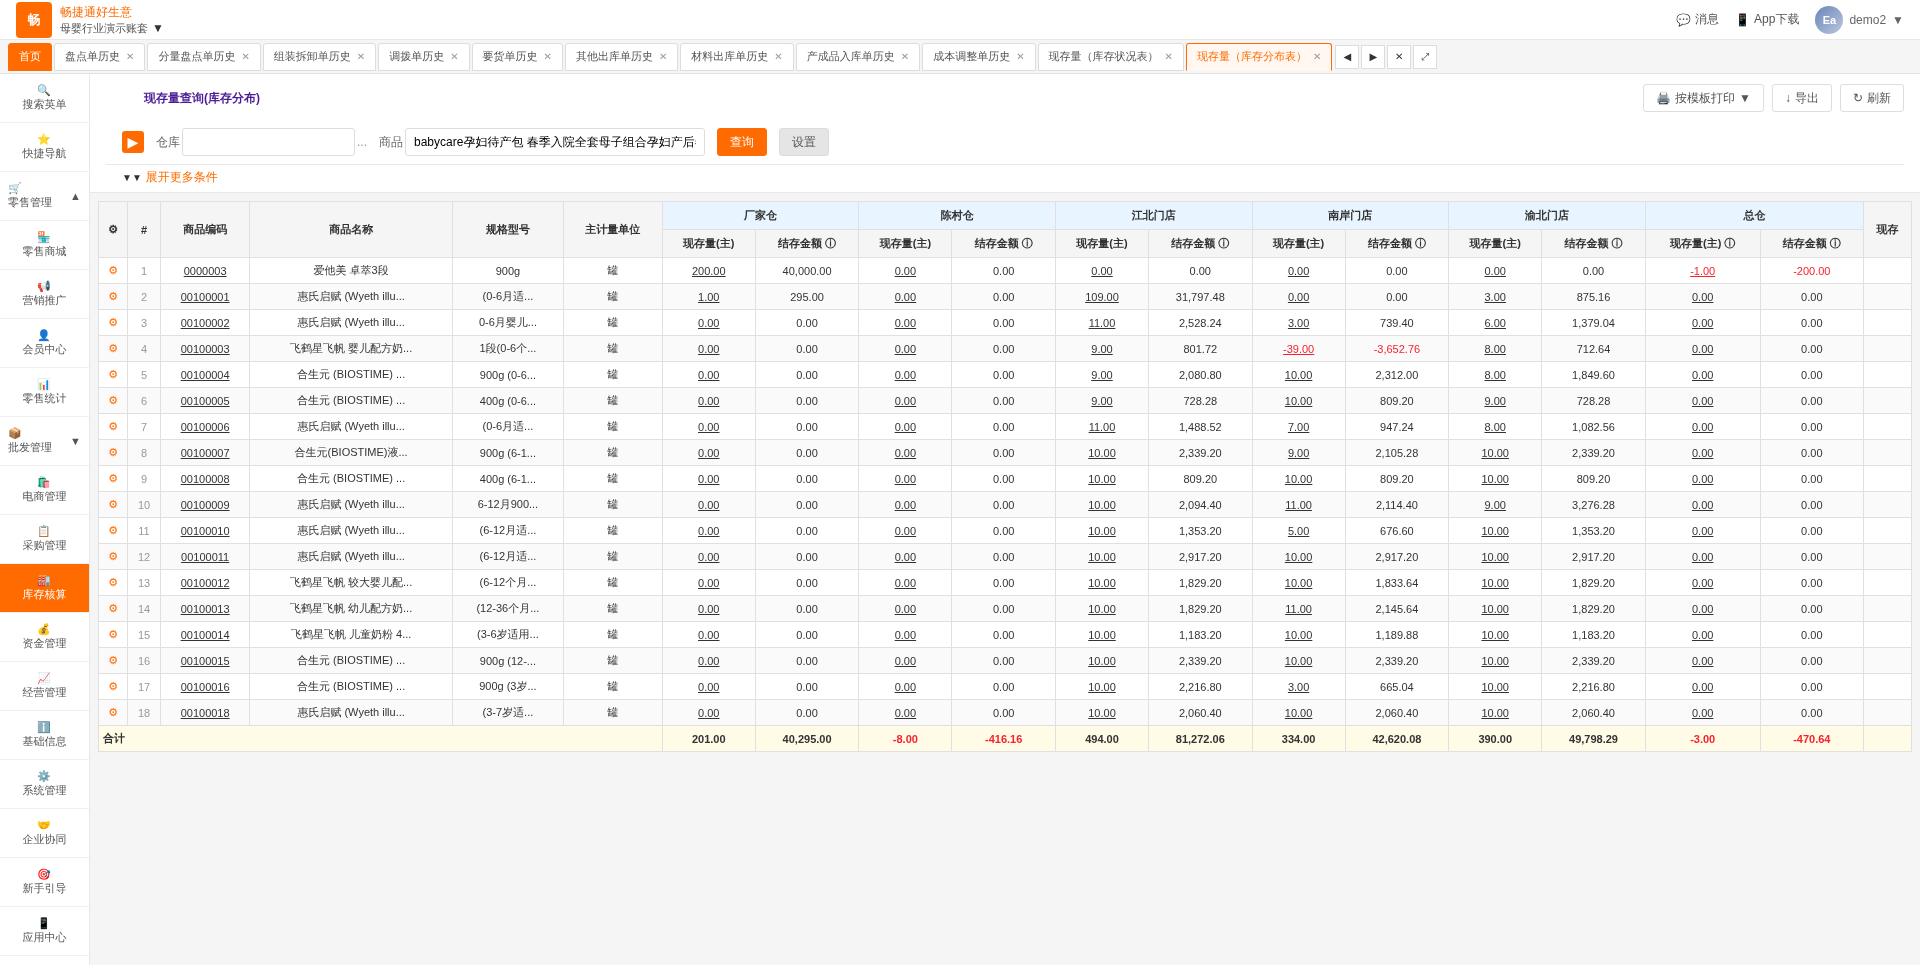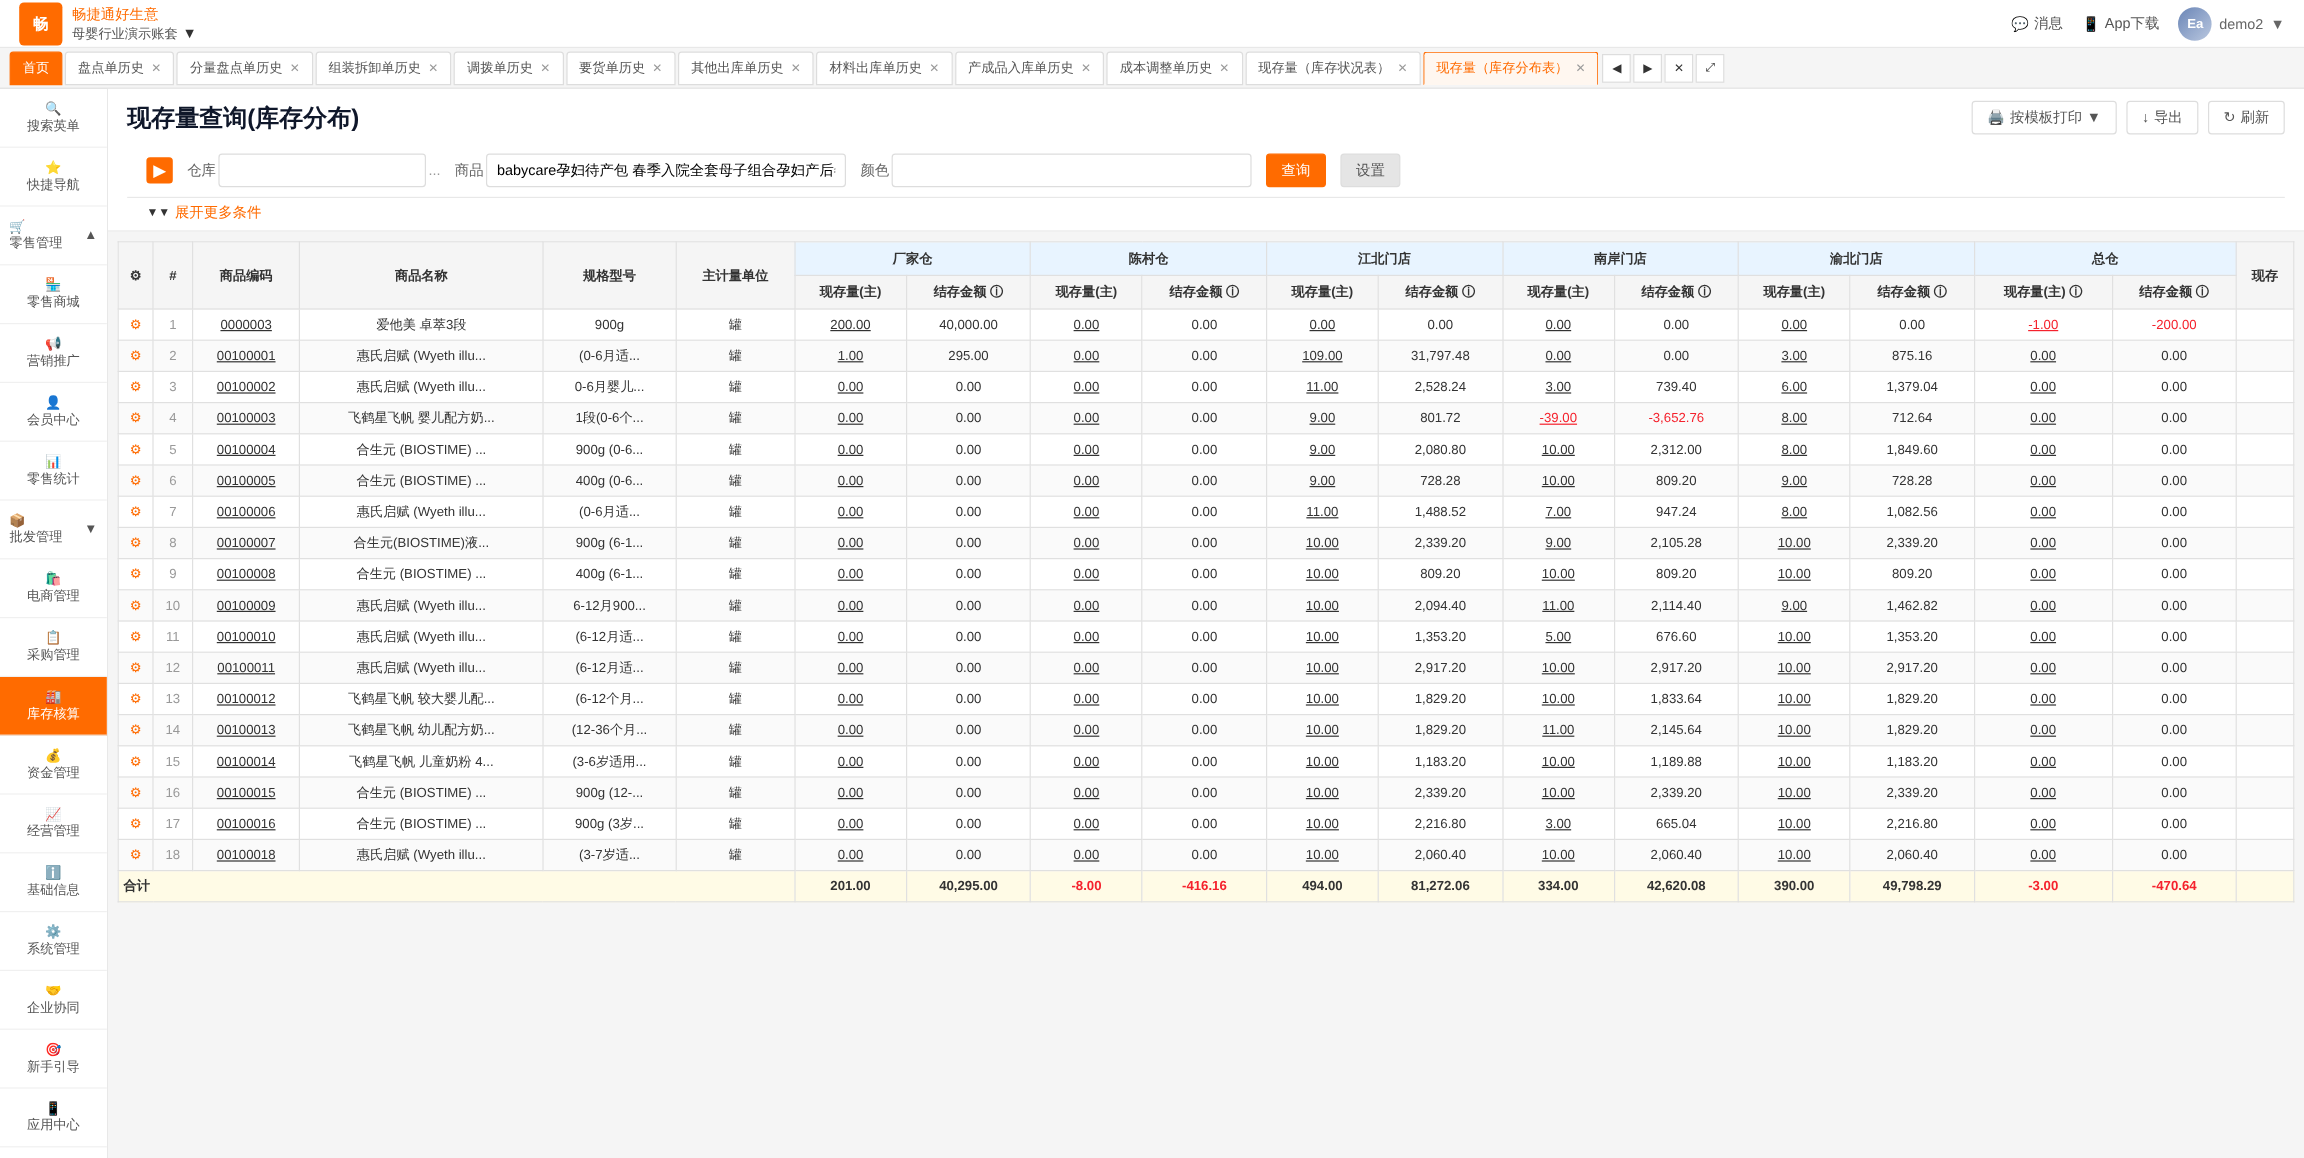--- a/index.html
+++ b/index.html
@@ -25,21 +25,21 @@
     .sidebar-item { padding: 10px 6px; text-align: center; cursor: pointer; font-size: 11px; color: #555; border-bottom: 1px solid #f0f0f0; }
     .sidebar-item.active { background: #ff6b00; color: #fff; }
     .sidebar-item.has-sub { display: flex; align-items: center; justify-content: space-between; padding: 10px 8px; text-align: left; }
 
     
     .content-area { flex: 1; overflow: hidden; background: #f5f5f5; display: flex; flex-direction: column; }
 
     
     .page-header { background: #fff; padding: 10px 16px 0 16px; border-bottom: 1px solid #e8e8e8; }
     .page-title-row { display: flex; align-items: center; justify-content: space-between; margin-bottom: 8px; }
-    .page-title { font-size: 20px; font-weight: bold; color: #0f172a; }
+    .page-title { font-size: 12px; font-weight: bold; color: #4c1d95; margin-left: 38px; }
     .page-actions { display: flex; gap: 8px; }
     .btn-action { height: 28px; padding: 0 12px; border: 1px solid #ddd; background: #fff; border-radius: 3px; cursor: pointer; font-size: 12px; color: #555; display: flex; align-items: center; gap: 4px; }
     .btn-primary { background: #ff6b00; color: #fff; border-color: #ff6b00; }
     .btn-setting { background: #e5e5e5; color: #555; border-color: #ddd; }
 
     
     .filter-bar { padding: 8px 16px; background: #fff; border-bottom: 1px solid #e8e8e8; display: flex; align-items: center; gap: 12px; flex-wrap: wrap; }
     .filter-item { display: flex; align-items: center; gap: 2px; justify-content: flex-end; }
     .filter-label { color: #666; font-size: 12px; white-space: nowrap; }
     .filter-input { height: 28px; border: 1px solid #ddd; border-radius: 3px; padding: 0 8px; font-size: 12px; min-width: 80px; }
@@ -275,24 +275,20 @@
       <div class="filter-bar">
         <button class="toggle-btn">▶</button>
         <div class="filter-item">
           <span class="filter-label">仓库</span>
           <input class="filter-input" value="" placeholder="" style="">
           <span class="filter-ellipsis">...</span>
         </div>
         <div class="filter-item">
           <span class="filter-label">商品</span>
           <input class="filter-input filter-input-wide" value="babycare孕妇待产包 春季入院全套母子组合孕妇产后冬季月子用品 22件套 ..." style="">
-        </div>
-        <div class="filter-item">
-          <span class="filter-label">颜色</span>
-          <input class="filter-input filter-input-wide" value="" style="">
         </div>
         <button class="btn-action btn-primary">
           <span>查询</span>
         </button>
         <button class="btn-action btn-setting">
           <span>设置</span>
         </button>
       </div>
       <div style="padding: 4px 16px 6px; display:flex; align-items:center; gap:4px;">
         <span style="font-size:10px;">▼▼</span>
@@ -532,21 +528,21 @@
     <td>罐</td>
     <td class="col-underline ">0.00</td>
     <td class="">0.00</td>
     <td class="col-underline ">0.00</td>
     <td class="">0.00</td>
     <td class="col-underline ">10.00</td>
     <td class="">2,094.40</td>
     <td class="col-underline ">11.00</td>
     <td class="">2,114.40</td>
     <td class="col-underline ">9.00</td>
-    <td class="">1,462.82</td>
+    <td class="">3,276.28</td>
     <td class="col-underline ">0.00</td>
     <td class="">0.00</td>
     <td></td>
   </tr>
             <tr>
     <td style="color:#ff6b00;cursor:pointer;">⚙</td>
     <td class="table-row-num">11</td>
     <td class="col-underline">00100010</td>
     <td class="text-left">惠氏启赋 (Wyeth illu...</td>
     <td>(6-12月适...</td>

